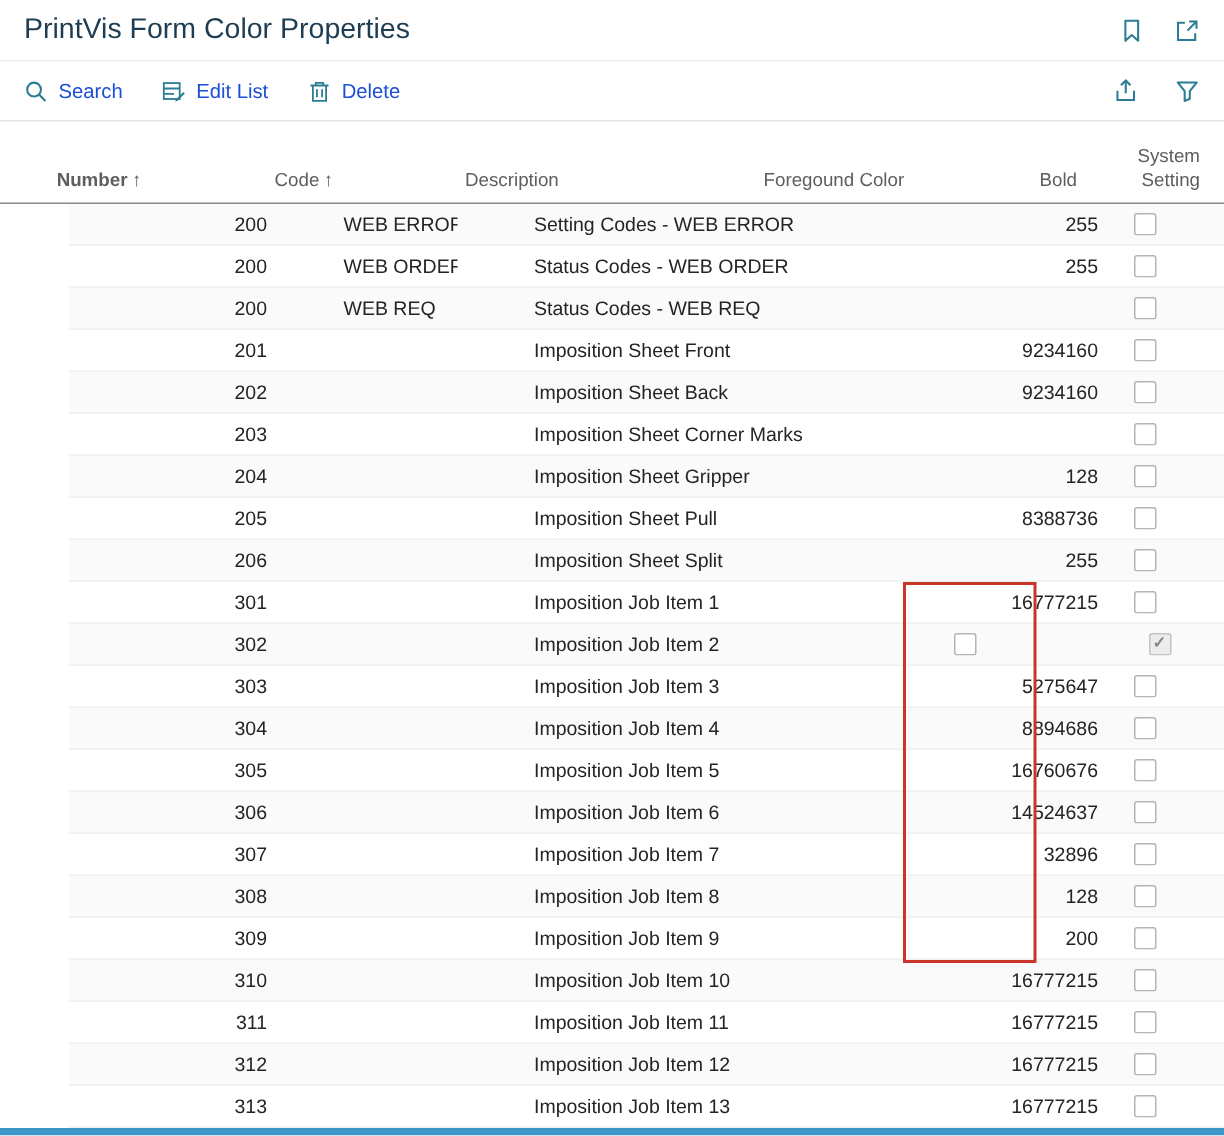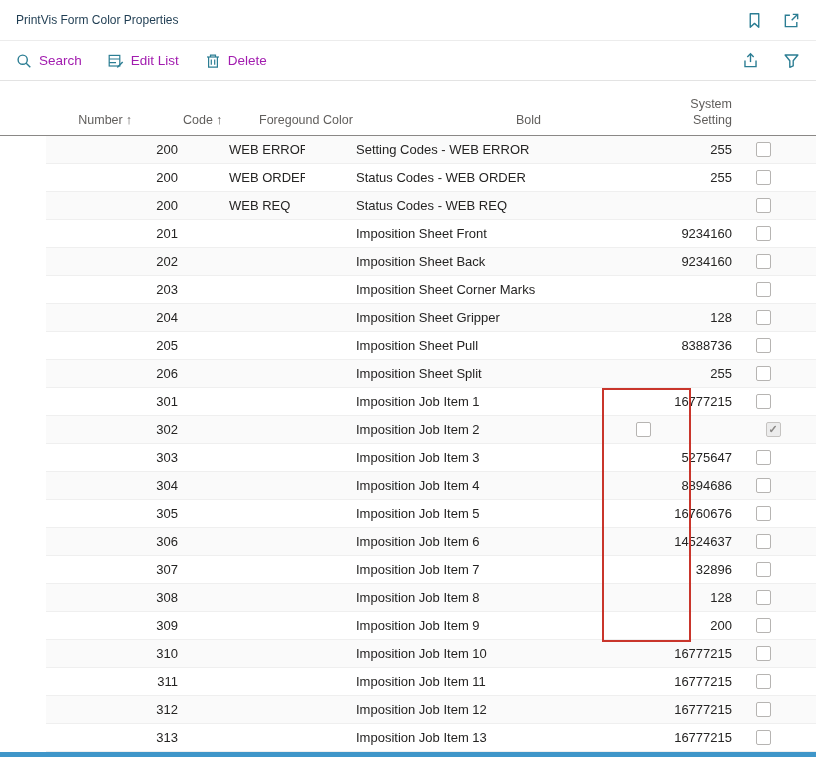--- a/index.html
+++ b/index.html
@@ -3,41 +3,41 @@
 <meta charset="utf-8">
 <style>
   * { box-sizing: border-box; margin: 0; padding: 0; }
   html, body { width: 816px; height: 757px; overflow: hidden; background: #fff;
     font-family: "Liberation Sans", sans-serif; }
   .page { position: relative; width: 816px; height: 757px; background: #fff; }
 
   
   .titlebar { height: 41px; display: flex; align-items: center; justify-content: space-between;
     padding: 0 16px; border-bottom: 1px solid #ececec; }
-  .page-title { font-size: 12px; color: #1f3d52; font-weight: 400; }
+  .page-title { font-size: 19px; color: #1f3d52; font-weight: 400; }
   .titlebar-icons { display: flex; gap: 20px; align-items: center; color: #2b7d93; }
   .icon-btn { width: 17px; height: 17px; display: inline-flex; cursor: pointer; color: #2b7d93; }
   .icon-btn svg { width: 100%; height: 100%; }
 
   
   .toolbar { height: 40px; display: flex; align-items: center; padding: 0 16px;
     border-bottom: 1px solid #e3e3e3; }
   .toolbar-left { display: flex; gap: 26px; align-items: center; }
   .tool-item { display: flex; align-items: center; gap: 7px; cursor: pointer;
-    font-size: 13.5px; color: #a21caf; }
+    font-size: 13.5px; color: #1d4ed8; }
   .tool-item .t-icon { width: 16px; height: 16px; color: #2b7d93; display: inline-flex; }
   .tool-item .t-icon svg { width: 100%; height: 100%; }
   .toolbar-right { margin-left: auto; display: flex; gap: 24px; align-items: center; }
 
   
   .grid-header { display: grid; grid-template-columns: 132px 127px 250px 177px 62px 68px;
     height: 55px; align-items: end; padding-bottom: 9px; border-bottom: 1px solid #8a8886;
     font-size: 12.5px; color: #605e5c; }
   .hdr { line-height: 1.25; }
-  .hdr.num { text-align: right; }
+  .hdr.num { text-align: center; font-weight: bold; }
   .hdr.code { padding-left: 51px; margin-top: 32px; }
   .hdr.desc { padding-left: 51px; }
   .hdr.color { padding-right: 17px; }
   .hdr.bold { padding-left: 7px; }
   .hdr.sys { text-align: right; padding-right: 16px; }
   .sort { margin-left: 3px; }
 
   
   .rows { }
   .row { display: grid; grid-template-columns: 132px 127px 250px 177px 62px 68px;
@@ -138,20 +138,23 @@
     </div>
   </div>
 
   <div class="grid-header">
     <div class="hdr num">
       <span>Number</span><span class="sort">↑</span>
     </div>
     <div class="hdr code">
       <span>Code</span><span class="sort">↑</span>
     </div>
+    <div class="hdr desc">
+      <span>Description</span>
+    </div>
     <div class="hdr color">
       <span>Foregound Color</span>
     </div>
     <div class="hdr bold">
       <span>Bold</span>
     </div>
     <div class="hdr sys">
       <span>System Setting</span>
     </div>
   </div>

